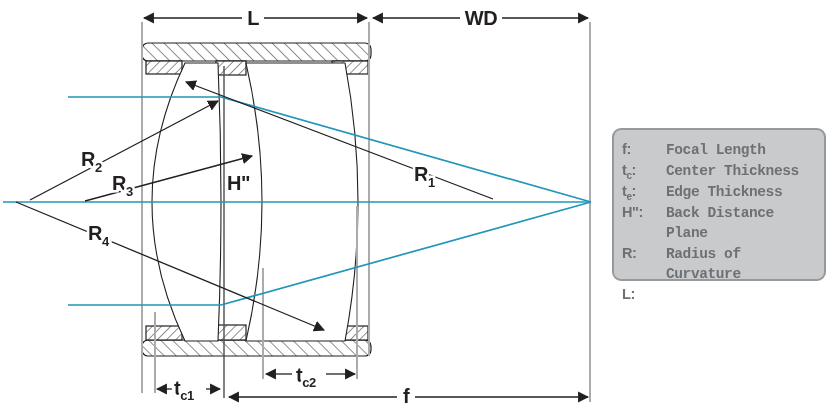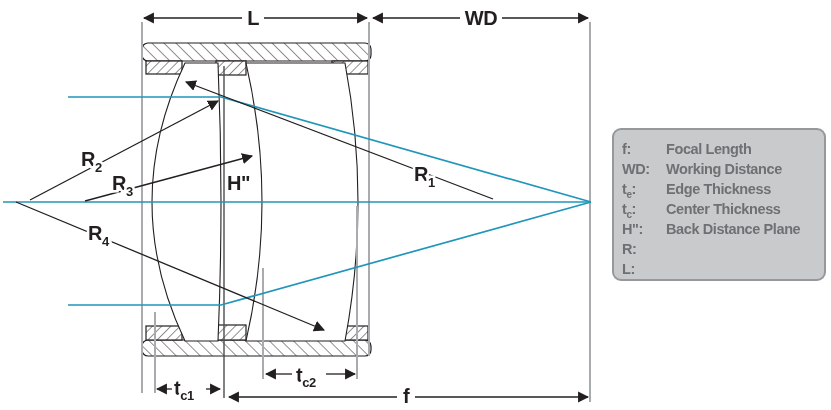--- a/index.html
+++ b/index.html
@@ -14,21 +14,21 @@
   .sub{font-size:13px;font-weight:bold;}
   .halo{stroke:#ffffff;stroke-width:5px;paint-order:stroke;}
 
   
   #legend{position:absolute;left:612px;top:128px;width:214px;height:153px;
           box-sizing:border-box;background:#c8cacc;border:2px solid #96999c;
           border-radius:9px;padding:9px 6px 6px 8px;color:#6e7173;}
   .lrow{display:flex;align-items:baseline;line-height:20px;
         font-size:14.5px;font-weight:bold;letter-spacing:-0.4px;}
   .labbr{flex:0 0 44px;}
-  .ldef{flex:1;}
+  .ldef{flex:1;font-family:Liberation Mono, monospace;}
   .labbr sub{font-size:10px;font-weight:bold;vertical-align:sub;line-height:0;}
 </style>
 </head>
 <body>
 
 <div id="stage">
 
 <svg width="831" height="410" viewBox="0 0 831 410">
   <defs>
     <marker id="ah" viewBox="0 0 10 10" refX="9" refY="5" markerWidth="8.5" markerHeight="8.5" orient="auto-start-reverse" markerUnits="strokeWidth">
@@ -119,36 +119,33 @@
   <text x="227" y="190" class="dim-mid halo">
     <tspan>H"</tspan></text>
 </svg>
 
   <div id="legend">
     <div class="lrow">
       <span class="labbr"><span>f</span><sub></sub><span>:</span></span>
       <span class="ldef">Focal Length</span>
     </div>
     <div class="lrow">
-      <span class="labbr"><span>WD</span><sub></sub><span>:</span></span>
-      <span class="ldef">Working Distance</span>
+      <span class="labbr"><span>t</span><sub>c</sub><span>:</span></span>
+      <span class="ldef">Center Thickness</span>
     </div>
     <div class="lrow">
       <span class="labbr"><span>t</span><sub>e</sub><span>:</span></span>
       <span class="ldef">Edge Thickness</span>
-    </div>
-    <div class="lrow">
-      <span class="labbr"><span>t</span><sub>c</sub><span>:</span></span>
-      <span class="ldef">Center Thickness</span>
     </div>
     <div class="lrow">
       <span class="labbr"><span>H"</span><sub></sub><span>:</span></span>
       <span class="ldef">Back Distance Plane</span>
     </div>
     <div class="lrow">
       <span class="labbr"><span>R</span><sub></sub><span>:</span></span>
+      <span class="ldef">Radius of Curvature</span>
     </div>
     <div class="lrow">
       <span class="labbr"><span>L</span><sub></sub><span>:</span></span>
     </div>
   </div>
 
 </div>
 
 </body></html>

